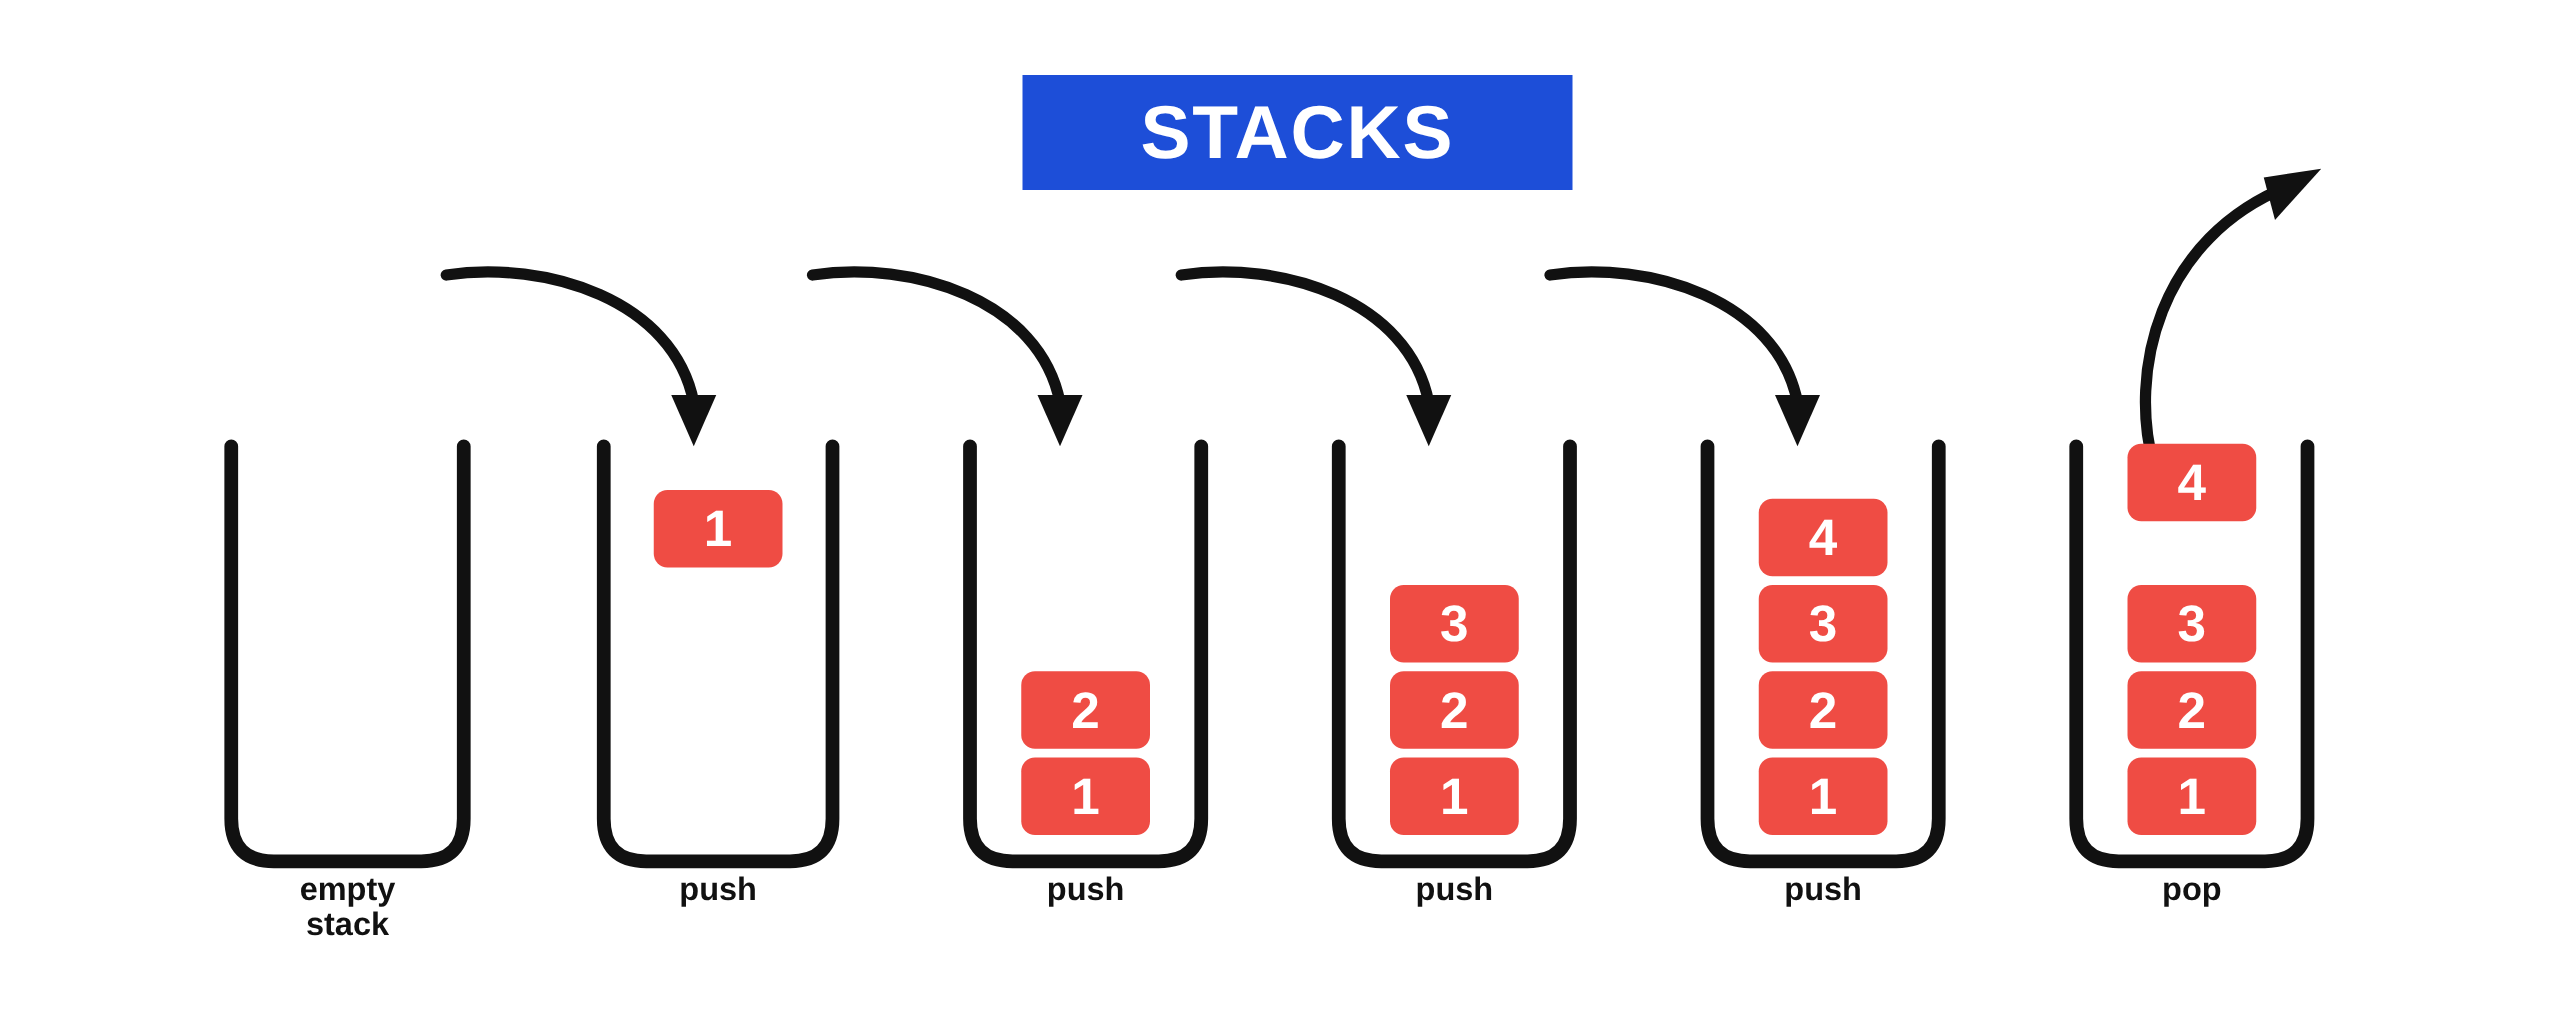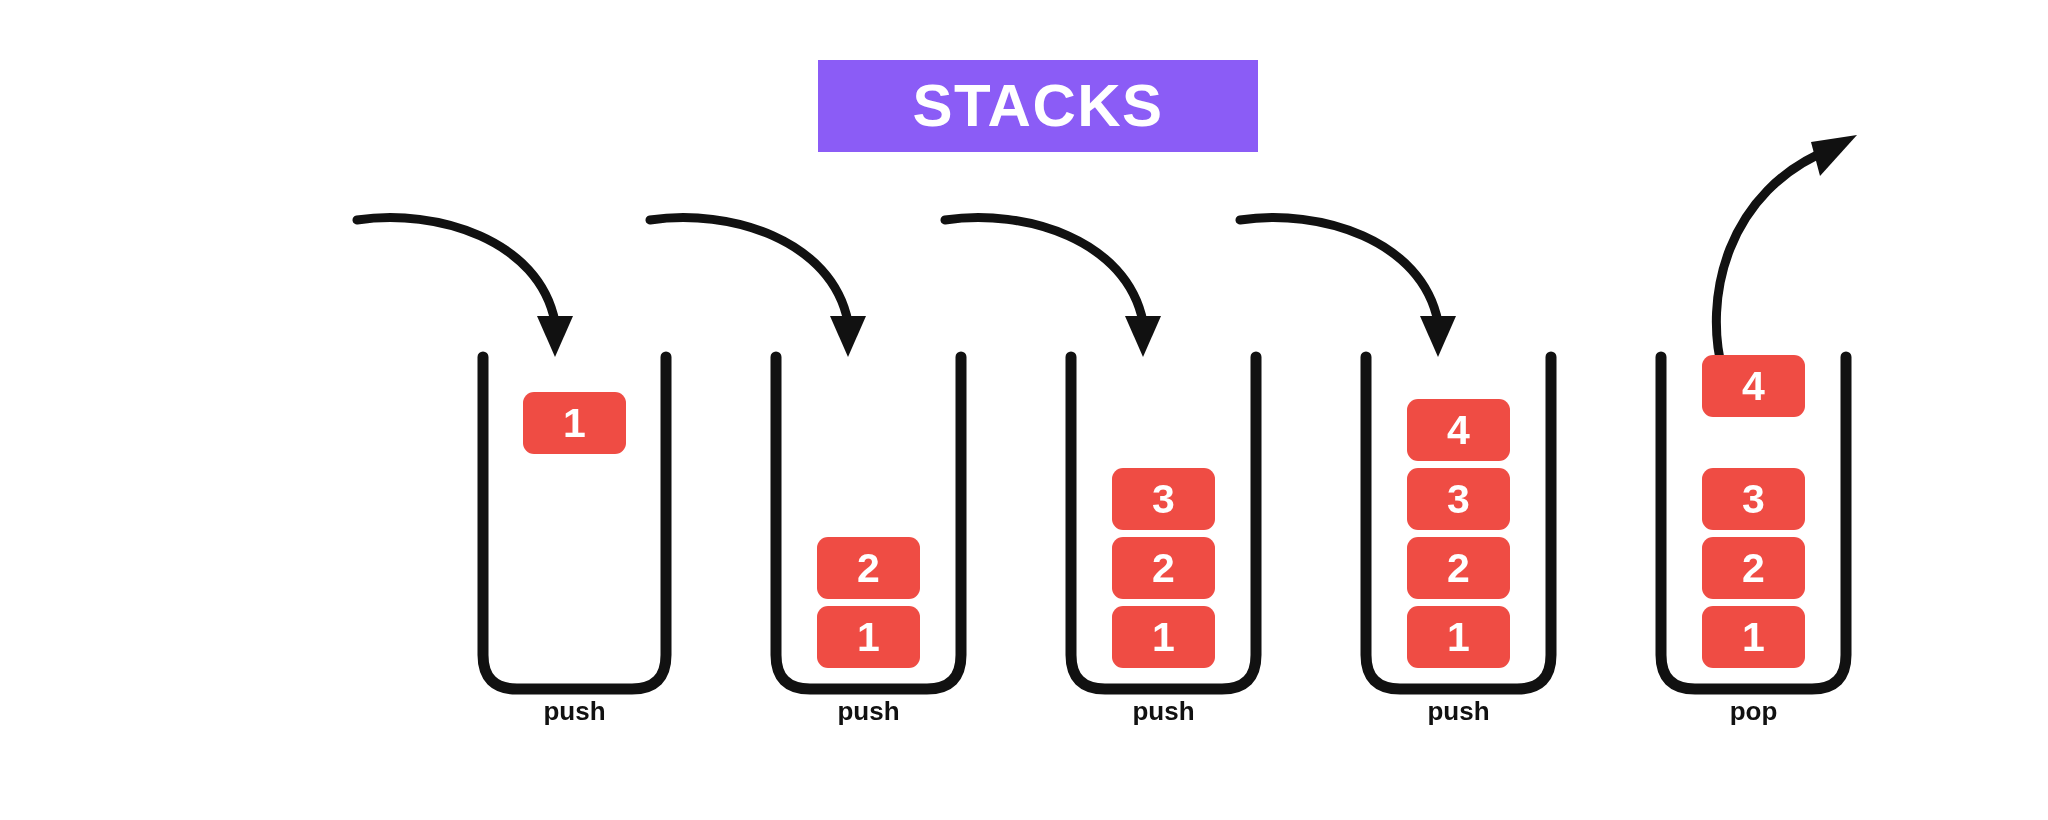--- a/index.html
+++ b/index.html
@@ -19,21 +19,21 @@
     overflow: hidden;
   }
 
   
   #title-banner {
     position: absolute;
     left: 818px;
     top: 60px;
     width: 440px;
     height: 92px;
-    background: #8b5cf6;
+    background: #1d4ed8;
     display: flex;
     align-items: center;
     justify-content: center;
   }
   #title-text {
     color: #ffffff;
     font-family: "Liberation Sans", sans-serif;
     font-weight: bold;
     font-size: 60px;
     letter-spacing: 1.5px;
@@ -111,20 +111,28 @@
 </style>
 </head>
 <body>
 
 <div id="canvas">
 
   <div id="title-banner">
     <div id="title-text">STACKS</div>
   </div>
 
+  <div class="stack-col" id="stack-1" style="left:179px; width:198px;">
+    <svg class="container-svg" width="198" height="340" viewBox="0 0 198 340">
+      <path d="M6 2 L6 300 Q6 334 40 334 L158 334 Q192 334 192 300 L192 2" fill="none" stroke="#111111" stroke-width="11" stroke-linecap="round" stroke-linejoin="round"></path>
+    </svg>
+    <div class="boxes-layer"></div>
+    <div class="stack-label">empty
+stack</div>
+  </div>
 
   <div class="stack-col" id="stack-2" style="left:477px; width:195px;">
     <svg class="container-svg" width="195" height="340" viewBox="0 0 195 340">
       <path d="M6 2 L6 300 Q6 334 40 334 L155 334 Q189 334 189 300 L189 2" fill="none" stroke="#111111" stroke-width="11" stroke-linecap="round" stroke-linejoin="round"></path>
     </svg>
     <svg class="arrow-svg" width="195" height="400" viewBox="0 0 195 400">
       <path d="M-120 220 C -40 208, 62 240, 78 322" fill="none" stroke="#111111" stroke-width="9" stroke-linecap="round"></path>
       <path d="M60 316 L96 316 L78 357 Z" fill="#111111"></path>
     </svg>
     <div class="boxes-layer">

